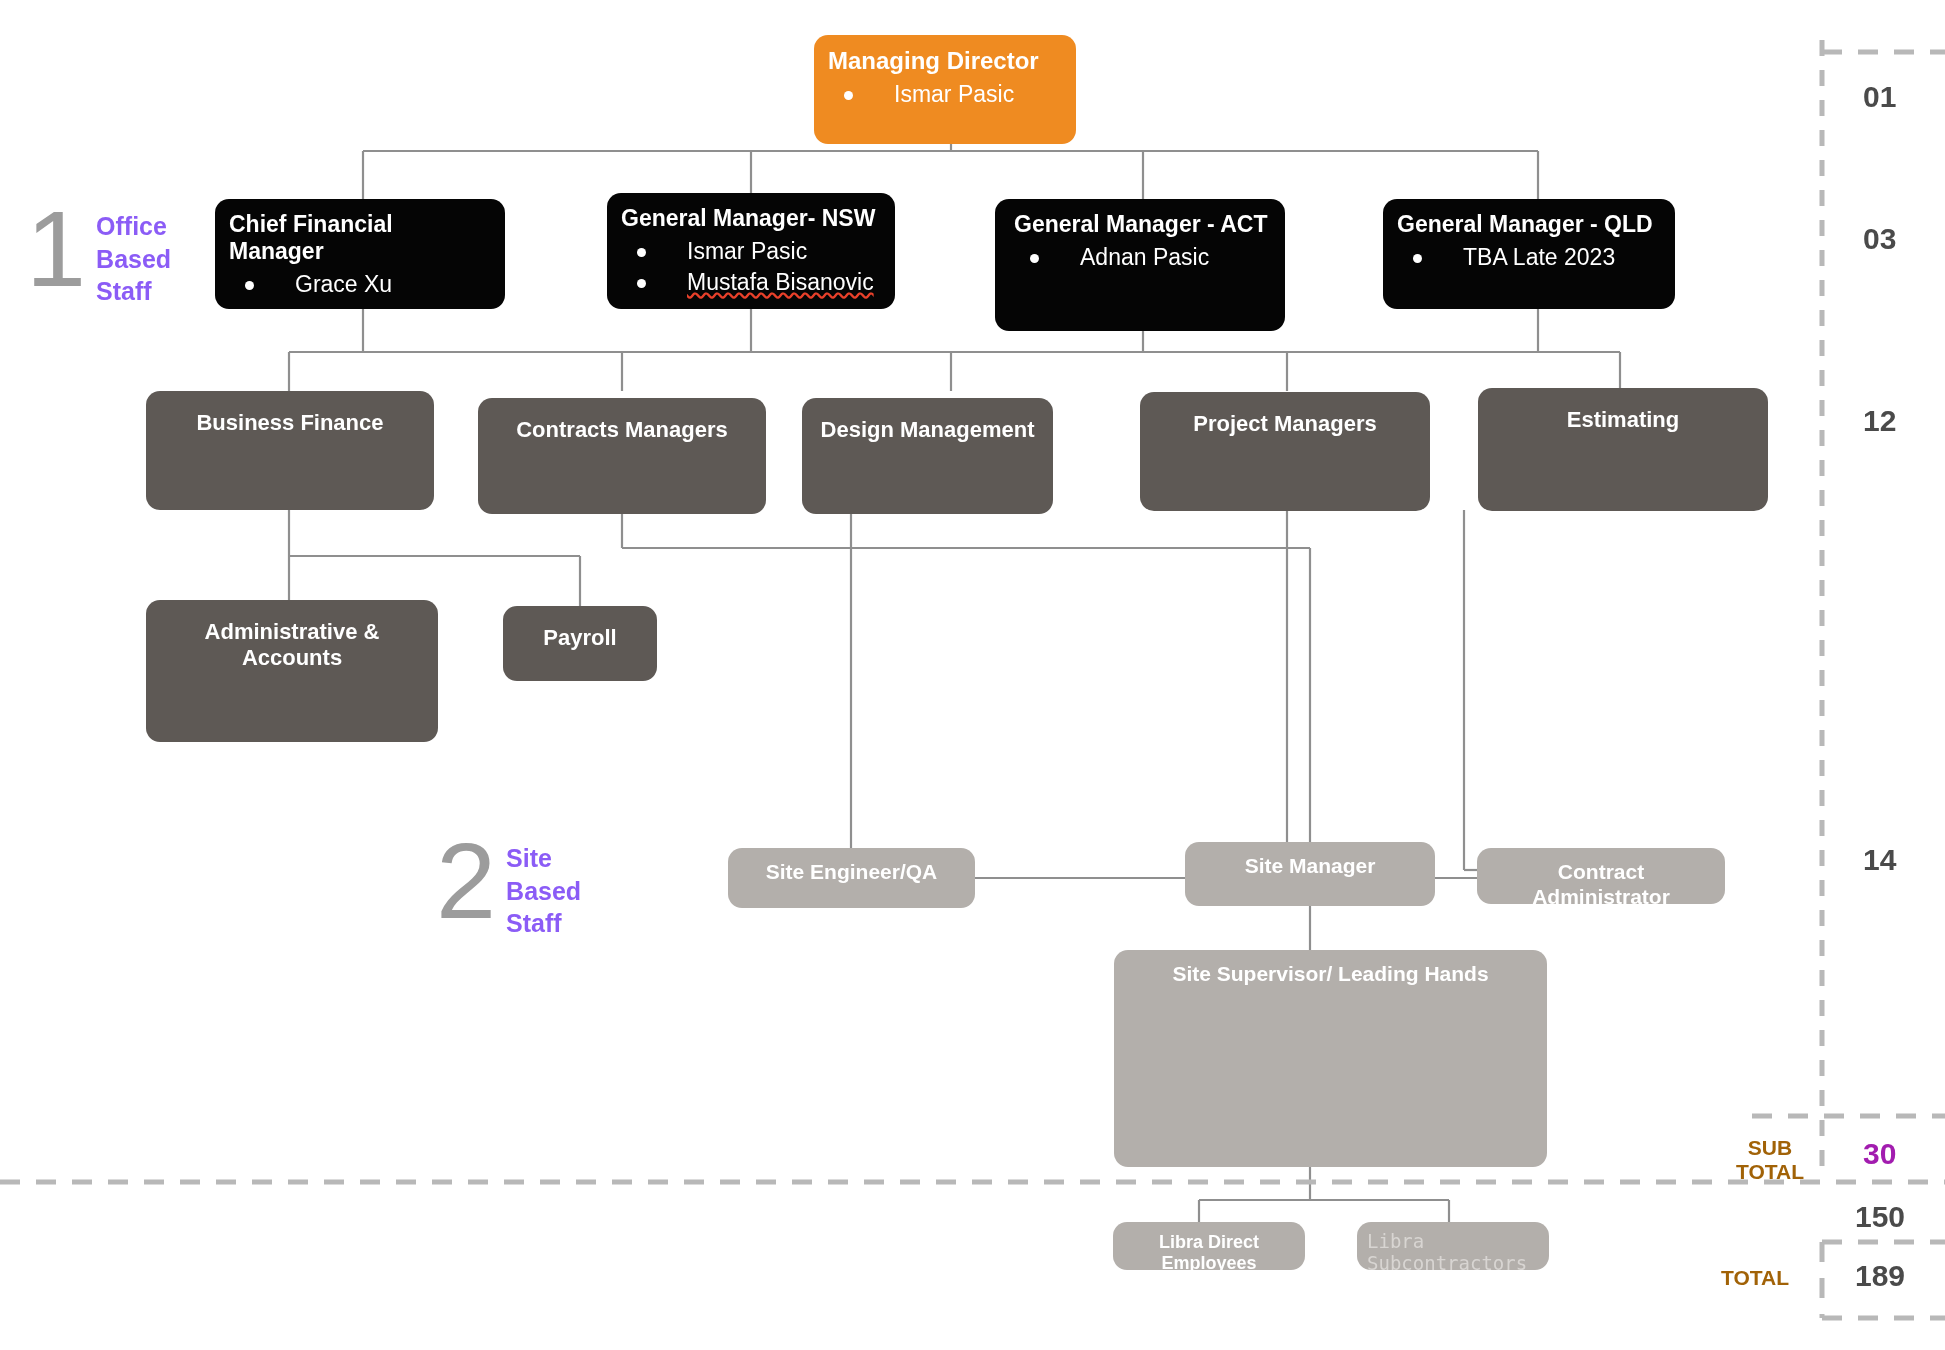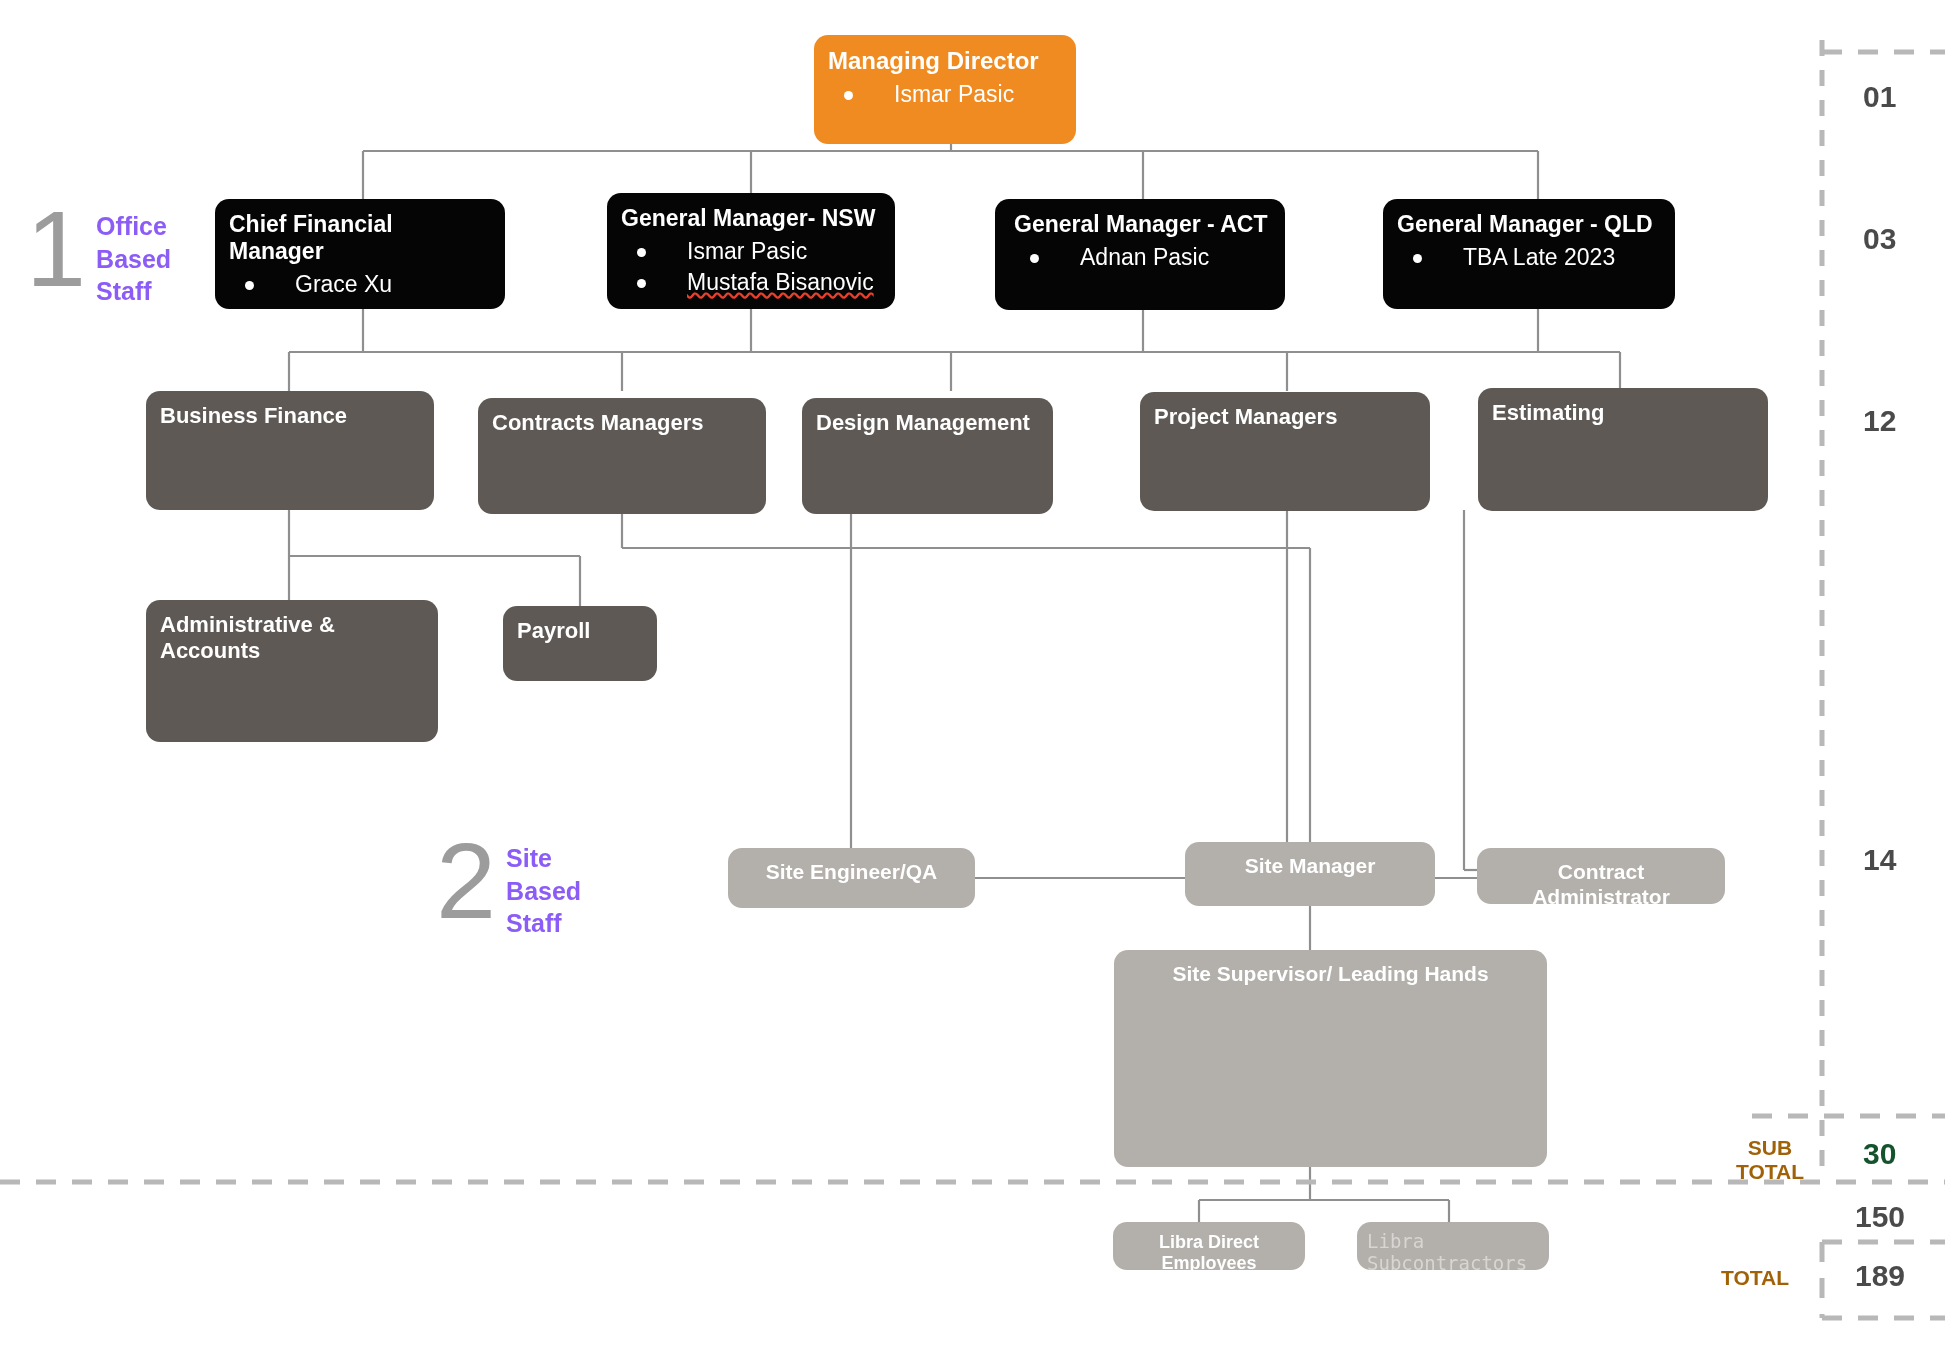--- a/index.html
+++ b/index.html
@@ -68,21 +68,21 @@
   .n-orange { background: #ef8b21; }
   .n-black  { background: #050505; }
   .n-dark   { background: #5e5955; }
   .n-light  { background: #b3afab; }
 
   
   .tier-md   .title { font-size: 24px; }
   .tier-md   ul.people li { font-size: 23px; }
   .tier-gm   .title { font-size: 23px; }
   .tier-gm   ul.people li { font-size: 23px; }
-  .tier-dept .title { font-size: 22px; text-align: left; }
+  .tier-dept .title { font-size: 22px; text-align: center; margin-top: 7px; }
   .tier-site .title { font-size: 21px; text-align: center; }
   .tier-base .title { font-size: 18px; text-align: center; }
 
   .spell {
     text-decoration: underline wavy #e8402a;
     text-decoration-skip-ink: none;
   }
   .mono-label {
     font-family: "DejaVu Sans Mono", "Liberation Mono", monospace;
     color: #d8d5d2 !important;
@@ -116,21 +116,21 @@
 
   
   .tally-num {
     position: absolute;
     font-size: 30px;
     font-weight: bold;
     color: #4a4a4a;
     z-index: 6;
     margin-left: 8px;
   }
-  .tally-num.accent { color: #14532d; }
+  .tally-num.accent { color: #a21caf; }
   .tally-label {
     position: absolute;
     font-size: 21px;
     font-weight: bold;
     color: #a16207;
     text-align: center;
     line-height: 1.15;
     z-index: 6;
   }
 </style>
@@ -218,21 +218,21 @@
   </div>
 
   <div class="node n-black tier-gm" style="left:607px; top:193px; width:288px; height:116px;">
     <div class="title">General Manager- NSW</div>
     <ul class="people">
       <li>Ismar Pasic</li>
       <li class="spell">Mustafa Bisanovic</li>
     </ul>
   </div>
 
-  <div class="node n-black tier-gm" style="left:995px; top:199px; width:290px; height:111px;padding-left:19px;">
+  <div class="node n-black tier-gm" style="left:995px; top:199px; width:290px; height:132px;padding-left:19px;">
     <div class="title">General Manager - ACT</div>
     <ul class="people">
       <li>Adnan Pasic</li>
     </ul>
   </div>
 
   <div class="node n-black tier-gm" style="left:1383px; top:199px; width:292px; height:110px;">
     <div class="title">General Manager - QLD</div>
     <ul class="people">
       <li>TBA Late 2023</li>

